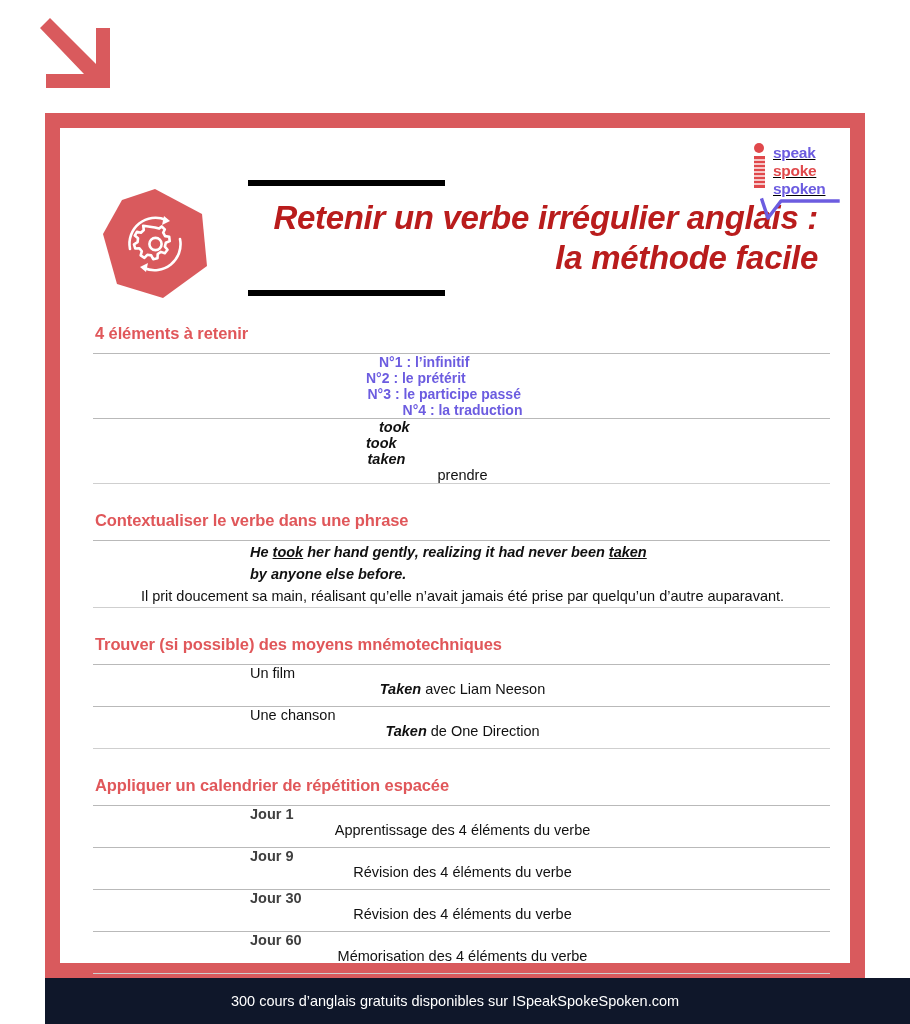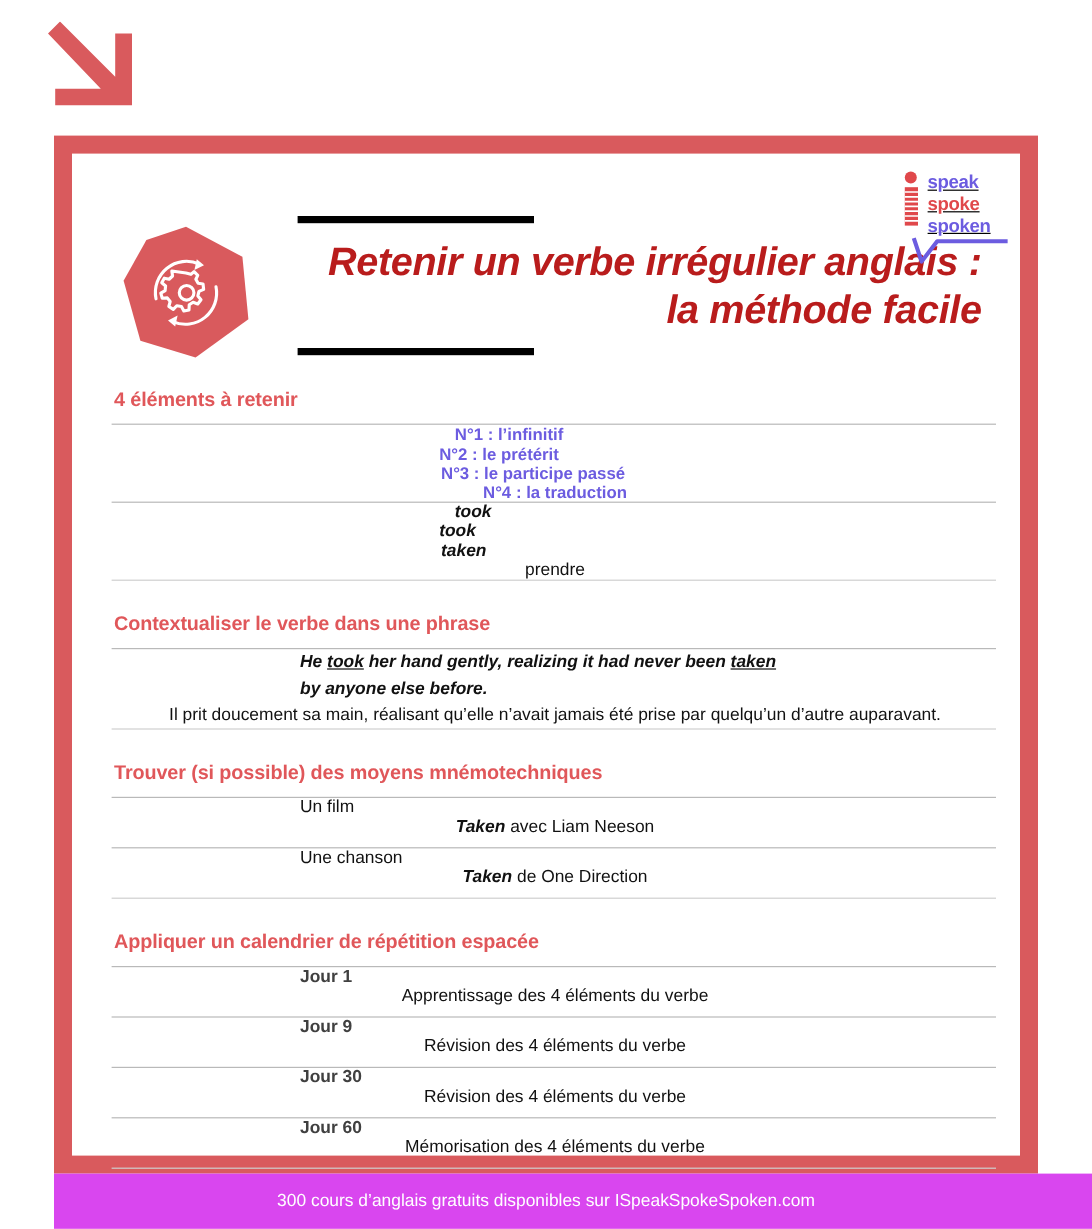--- a/index.html
+++ b/index.html
@@ -171,21 +171,21 @@
   }
   .sentence.en u { text-decoration: underline; }
 
   
   .footer {
     position: absolute;
     left: 45px;
     top: 978px;
     width: 865px;
     height: 46px;
-    background: #d946ef;
+    background: #0f172a;
     color: #ffffff;
     font-size: 14.5px;
     display: flex;
     align-items: center;
     justify-content: center;
     box-sizing: border-box;
     padding-right: 45px;
   }
 </style>
 </head>

